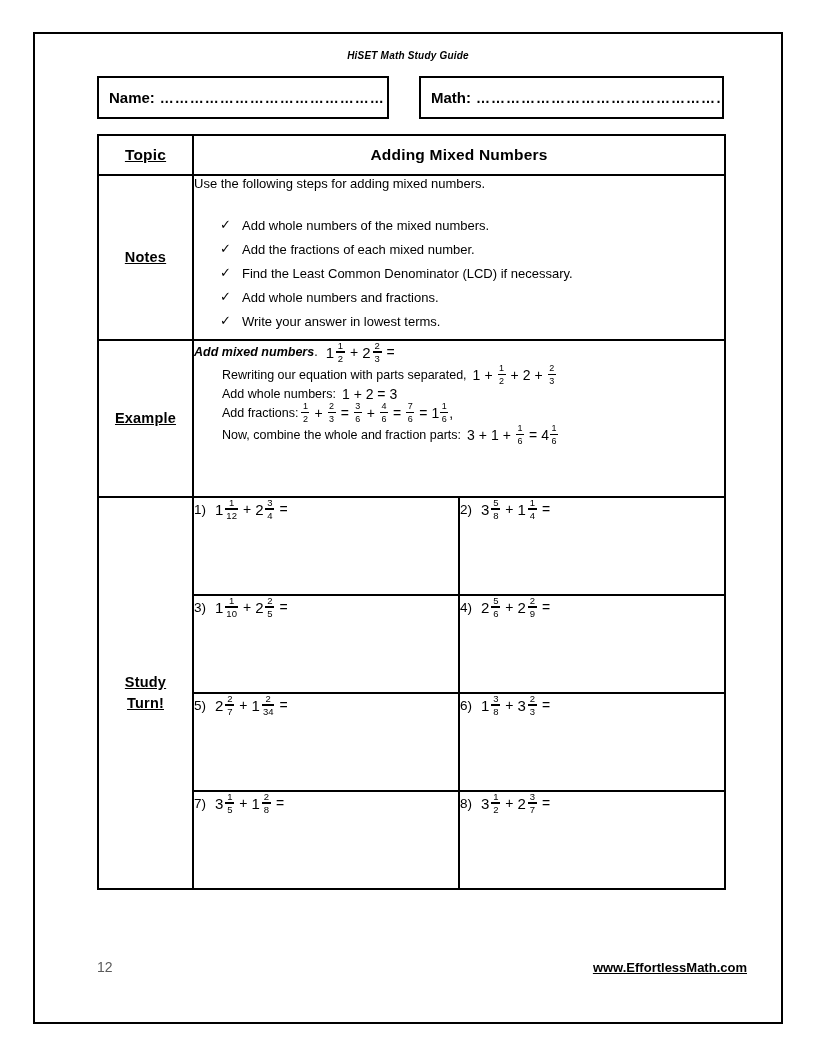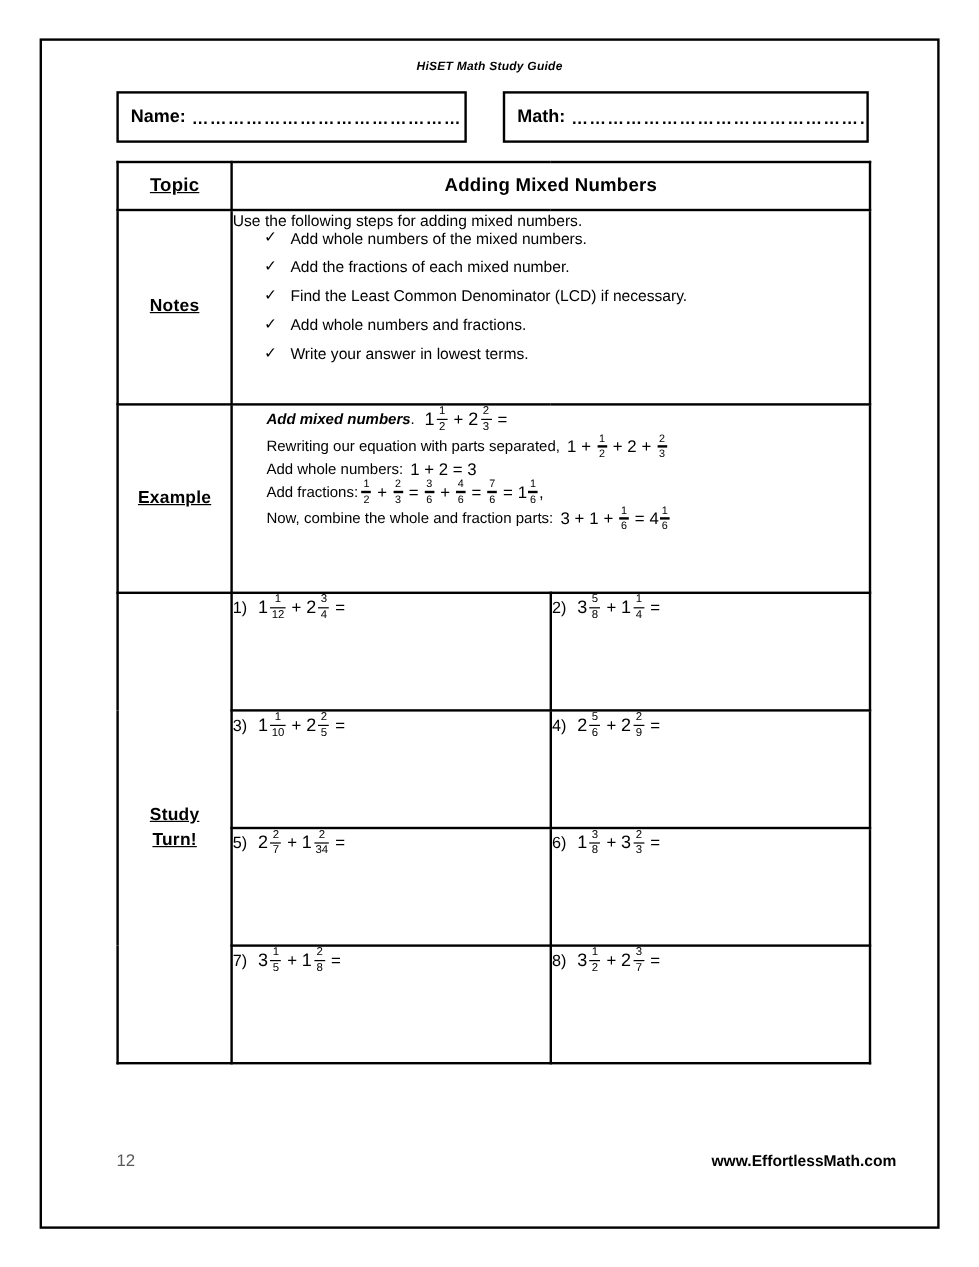--- a/index.html
+++ b/index.html
@@ -103,40 +103,40 @@
     text-align: center;
     vertical-align: middle !important;
     font-weight: bold;
     font-size: 15.5px;
     height: 38px;
     letter-spacing: 0.2px;
   }
 
   
   .notes-cell { padding: 10px 10px 16px 10px; height: 160px; }
-  .notes-intro { font-size: 13px; margin-bottom: 1px; }
+  .notes-intro { font-size: 13px; margin-bottom: 28px; }
   .notes-list { margin: 0; padding: 0; list-style: none; }
   .notes-list li {
     font-size: 13px;
     margin: 0 0 9px 0;
     padding-left: 48px;
     position: relative;
     line-height: 1.15;
   }
   .notes-list li .ck {
     position: absolute;
     left: 26px;
     top: -1px;
     font-size: 13px;
   }
 
   
   .ex-cell { padding: 11px 10px 14px 10px; height: 155px; }
   .ex-head { font-size: 12.5px; display: flex; align-items: center; }
-  .ex-head b { font-style: italic; font-weight: bold; padding-left: 28px; }
+  .ex-head b { font-style: italic; font-weight: bold; }
   .ex-line {
     font-size: 12.5px;
     margin-left: 28px;
     display: flex;
     align-items: center;
     flex-wrap: wrap;
   }
 
   
   .mx { display: inline-flex; align-items: center; }
@@ -182,21 +182,21 @@
   .footer {
     position: absolute;
     left: 62px;
     top: 925px;
     width: 650px;
     display: flex;
     justify-content: space-between;
     align-items: baseline;
   }
   .page-no { font-size: 14px; color: #5a5a5a; }
-  .site { font-size: 13px; font-weight: bold; }
+  .site { font-size: 13px; font-weight: bold; text-decoration: underline; }
 </style>
 </head>
 <body>
 
 <div class="page-frame">
 
   <div class="doc-title">HiSET Math Study Guide</div>
 
   <div class="namedate">
     <div class="nd-box nd-name">

